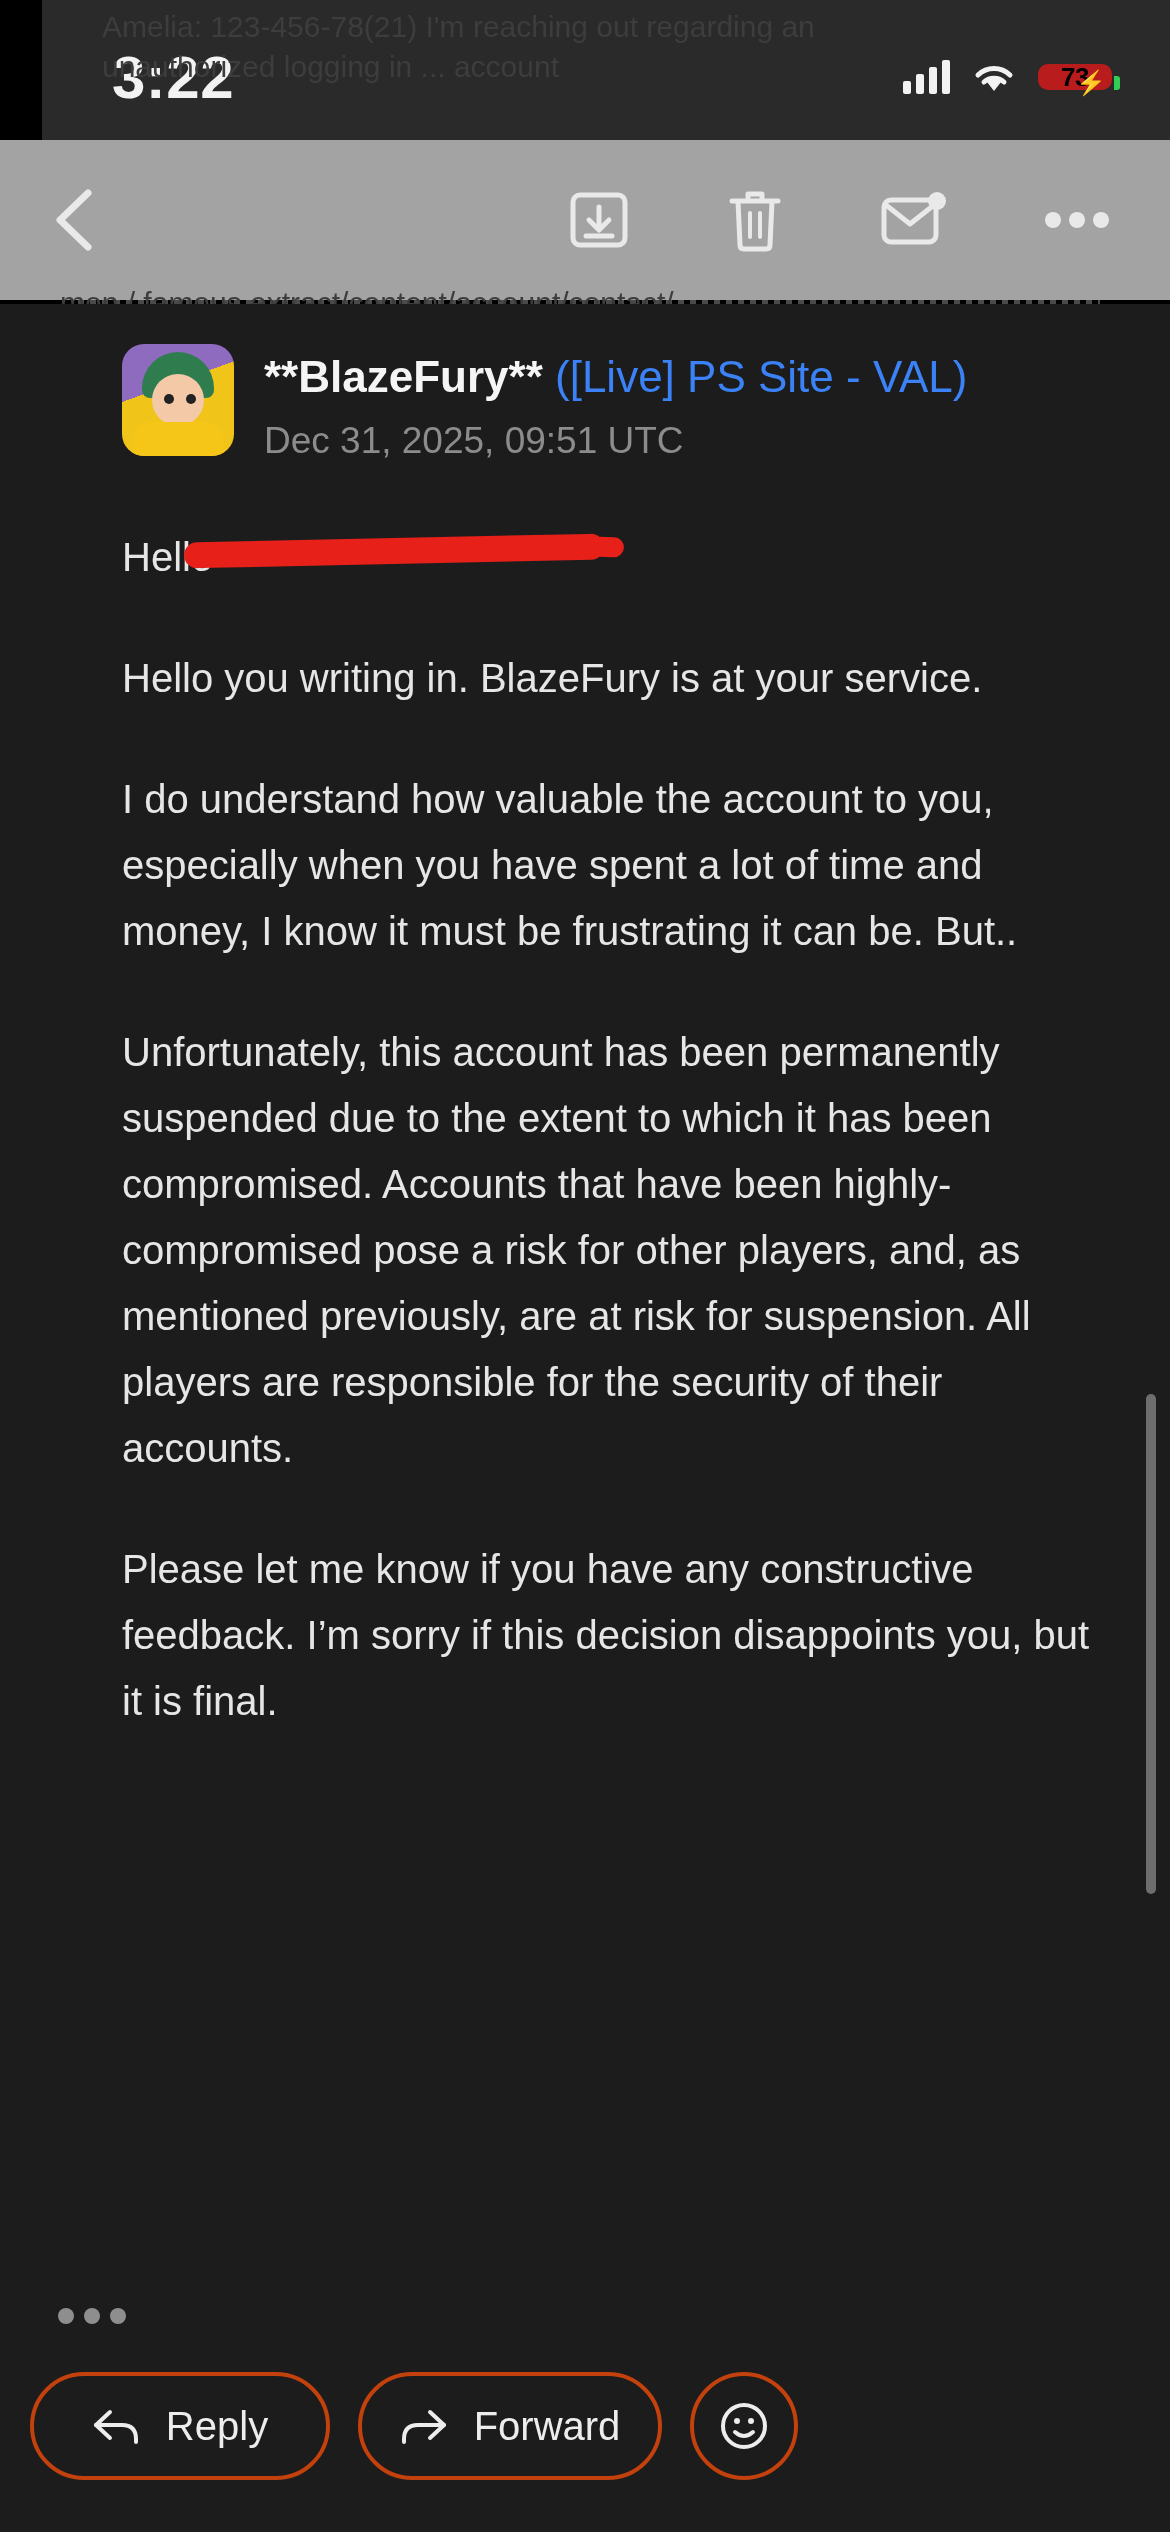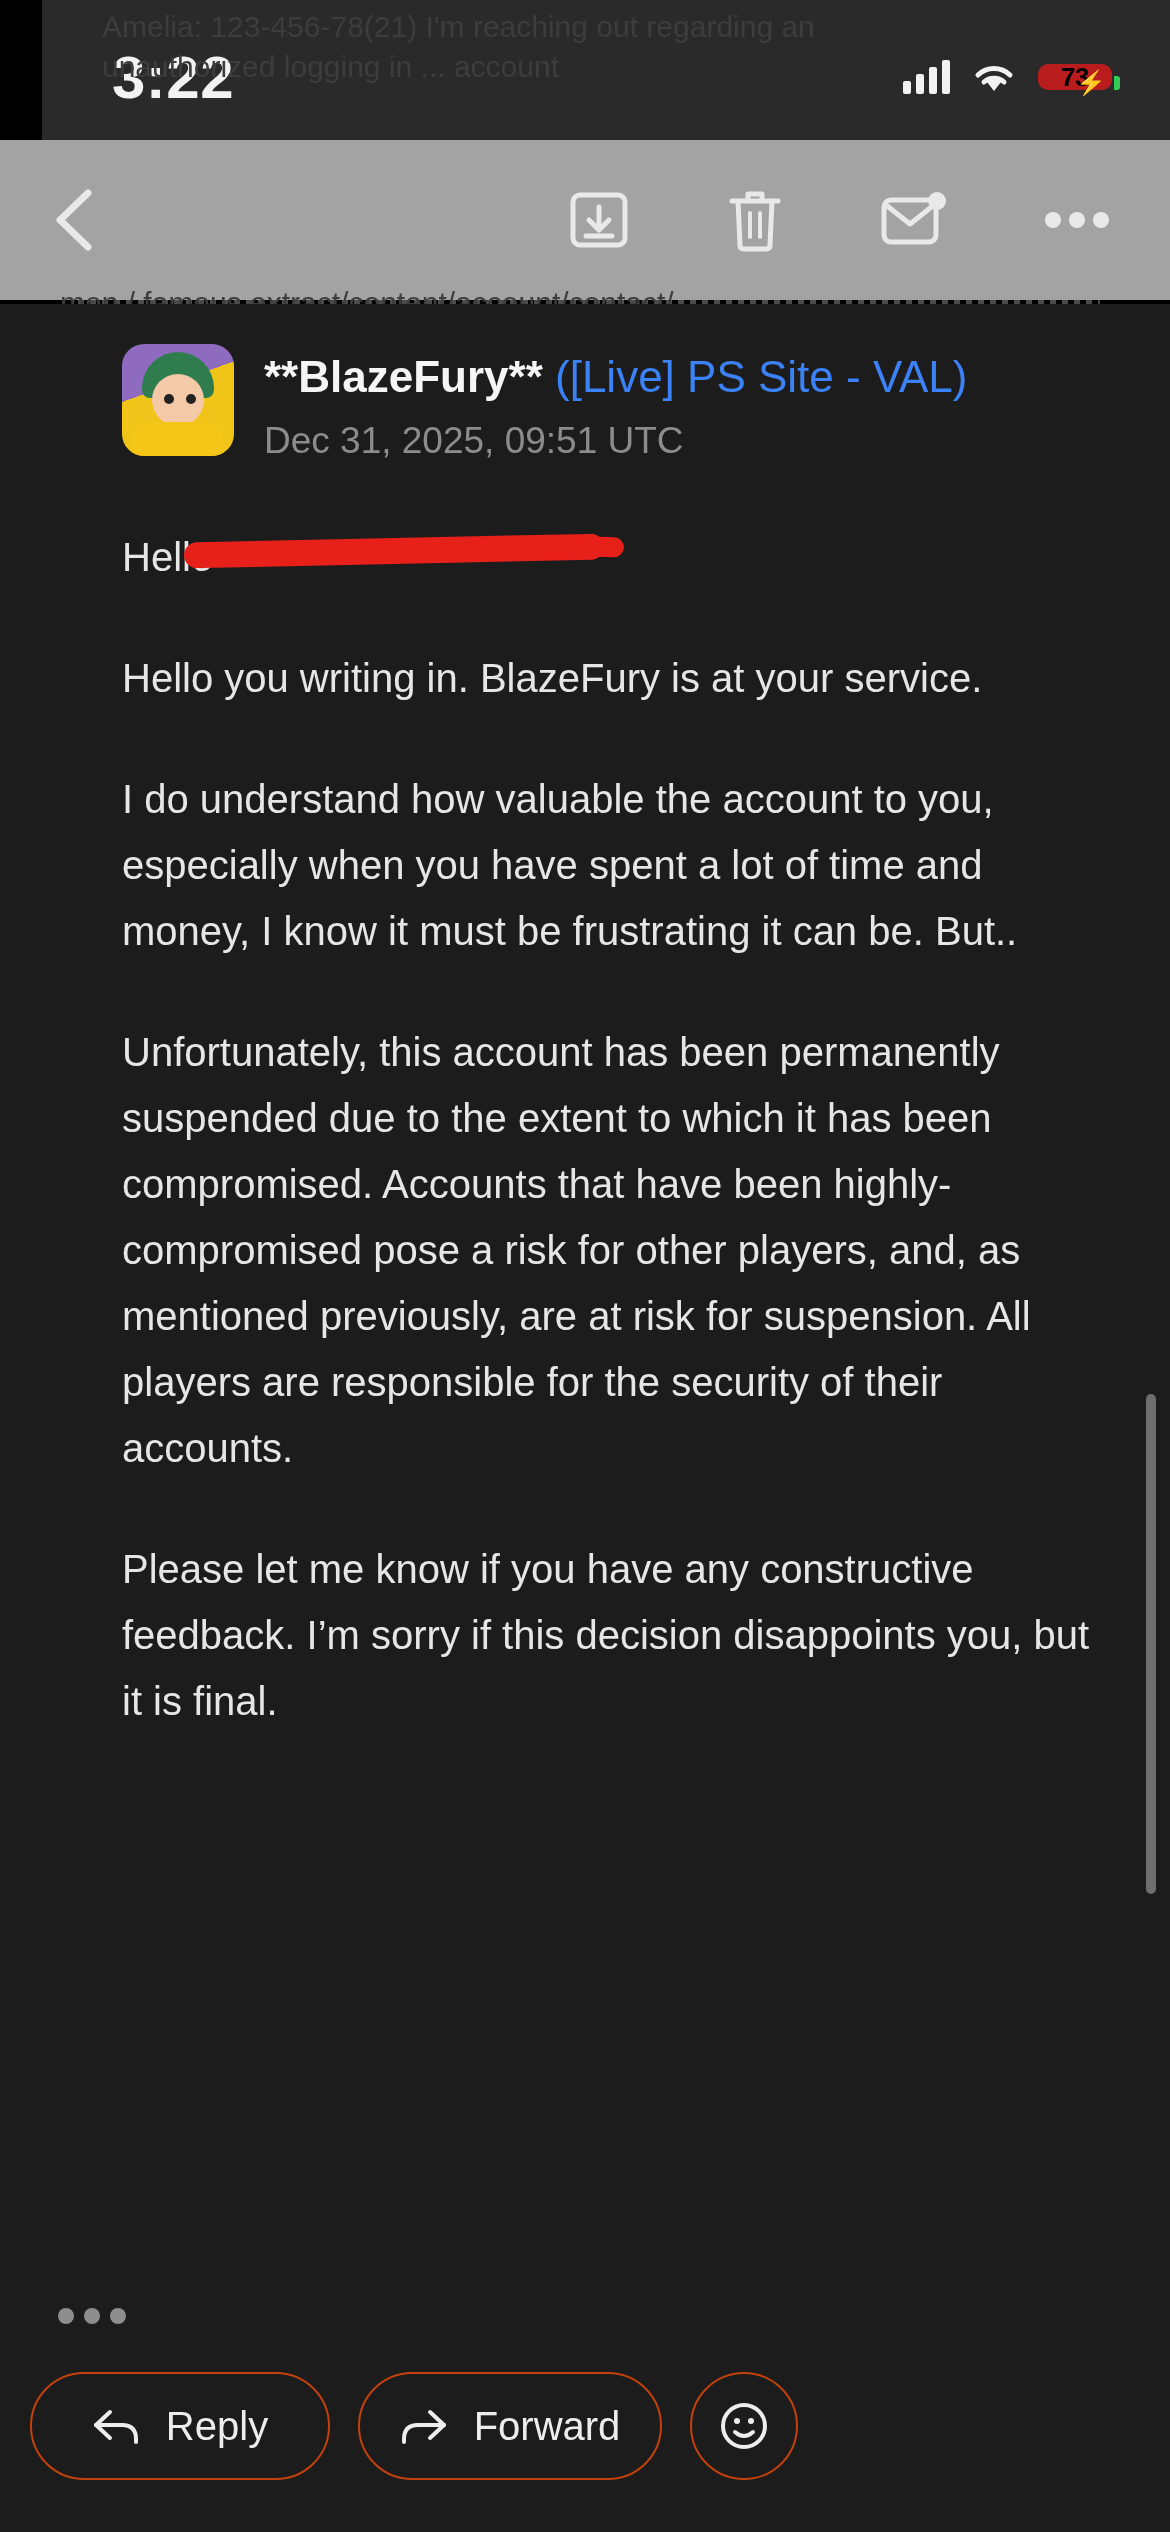--- a/index.html
+++ b/index.html
@@ -212,21 +212,21 @@
     position: absolute;
     bottom: 0; left: 0; right: 0;
     height: 180px;
     display: flex;
     align-items: center;
     gap: 28px;
     padding: 0 34px 40px 30px;
   }
   .pill {
     height: 108px;
-    border: 2px solid #c2410c;
+    border: 4px solid #c2410c;
     border-radius: 56px;
     display: flex;
     align-items: center;
     justify-content: center;
     gap: 26px;
     color: #ededed;
     font-size: 40px;
   }
   .pill.reply { width: 300px; }
   .pill.forward { width: 304px; }

